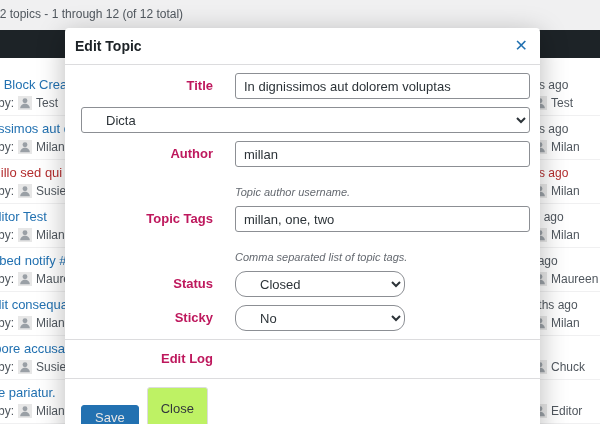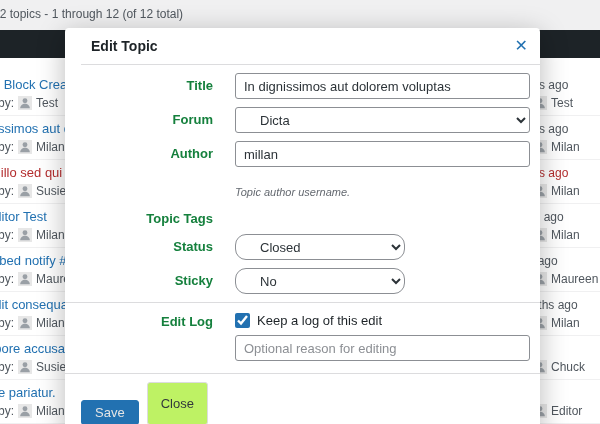--- a/index.html
+++ b/index.html
@@ -53,32 +53,32 @@
 
   
   .modal {
     position: absolute; top: 28px; left: 65px; width: 475px;
     background: #fff; border-radius: 4px;
     box-shadow: 0 6px 28px rgba(0,0,0,.28);
     z-index: 10;
   }
   .modal-header {
     display: flex; justify-content: space-between; align-items: center;
-    padding: 8px 10px; border-bottom: 1px solid #dcdcde; margin-left: 16px;
+    padding: 8px 10px; border-bottom: 1px solid #dcdcde;
   }
   .modal-title { font-size: 14px; font-weight: bold; color: #1d2327; }
   .modal-close {
     background: none; border: none; cursor: pointer;
     color: #2271b1; font-size: 16px; line-height: 1; padding: 2px;
   }
   .modal-body { padding: 8px 10px 0 16px; }
   .form-row { display: flex; margin-bottom: 8px; }
   .form-label {
     width: 132px; margin-right: 22px; text-align: right;
-    font-size: 13px; font-weight: bold; color: #15803d; padding-top: 5px;
+    font-size: 13px; font-weight: bold; color: #be185d; padding-top: 5px;
     flex-shrink: 0;
   }
   .form-ctl { flex: 1; min-width: 0; }
   .txt, .sel {
     width: 100%; height: 26px;
     border: 1px solid #8c8f94; border-radius: 3px;
     padding: 2px 8px; font-size: 13px; color: #2c3338;
     font-family: "Liberation Sans", sans-serif; background: #fff;
   }
   .sel { padding: 2px 20px; }
@@ -343,38 +343,41 @@
   <div class="modal-body">
 
     <div class="form-row">
       <div class="form-label">Title</div>
       <div class="form-ctl">
         <input class="txt" type="text" value="In dignissimos aut dolorem voluptas" style="">
       </div>
     </div>
 
     <div class="form-row">
-      <div class="form-label">Forum</div>
       <div class="form-ctl">
         <select class="sel">
           <option>Dicta</option>
         </select>
       </div>
     </div>
 
     <div class="form-row">
       <div class="form-label">Author</div>
       <div class="form-ctl">
         <input class="txt" type="text" value="millan" style="">
         <div class="help">Topic author username.</div>
       </div>
     </div>
 
     <div class="form-row">
       <div class="form-label">Topic Tags</div>
+      <div class="form-ctl">
+        <input class="txt" type="text" value="millan, one, two" style="">
+        <div class="help">Comma separated list of topic tags.</div>
+      </div>
     </div>
 
     <div class="form-row">
       <div class="form-label">Status</div>
       <div class="form-ctl">
         <select class="sel narrow">
           <option>Closed</option>
         </select>
       </div>
     </div>
@@ -385,27 +388,20 @@
         <select class="sel narrow">
           <option>No</option>
         </select>
       </div>
     </div>
 
     <div class="hr"></div>
 
     <div class="form-row" style="margin-bottom:12px;">
       <div class="form-label" style="padding-top:1px;">Edit Log</div>
-      <div class="form-ctl">
-        <label class="chk-line">
-          <input type="checkbox" checked="" style="">
-          <span>Keep a log of this edit</span>
-        </label>
-        <input class="txt reason" type="text" placeholder="Optional reason for editing" style="">
-      </div>
     </div>
 
   </div>
 
   <div class="modal-footer">
     <button class="btn btn-primary">Save</button>
     <button class="btn btn-secondary">Close</button>
   </div>
 </div>
 

